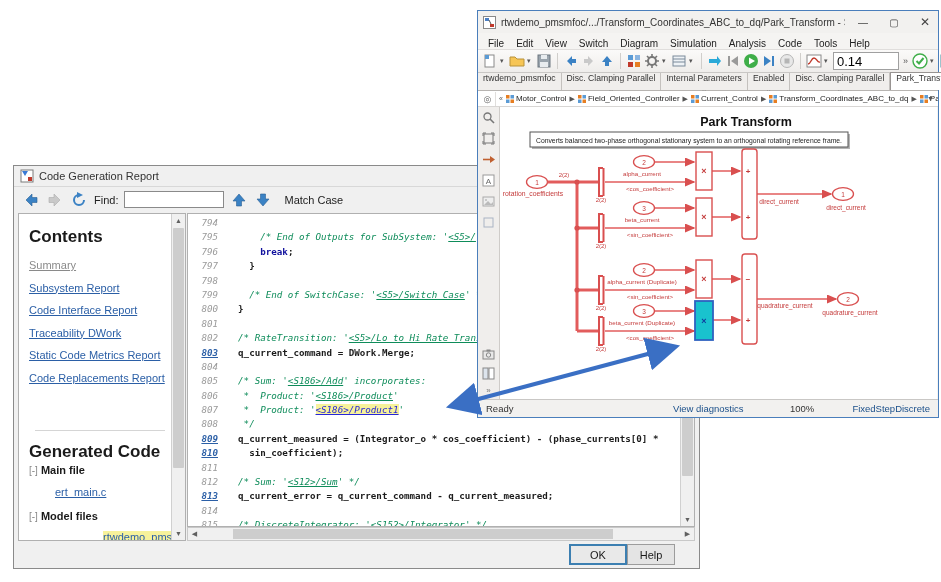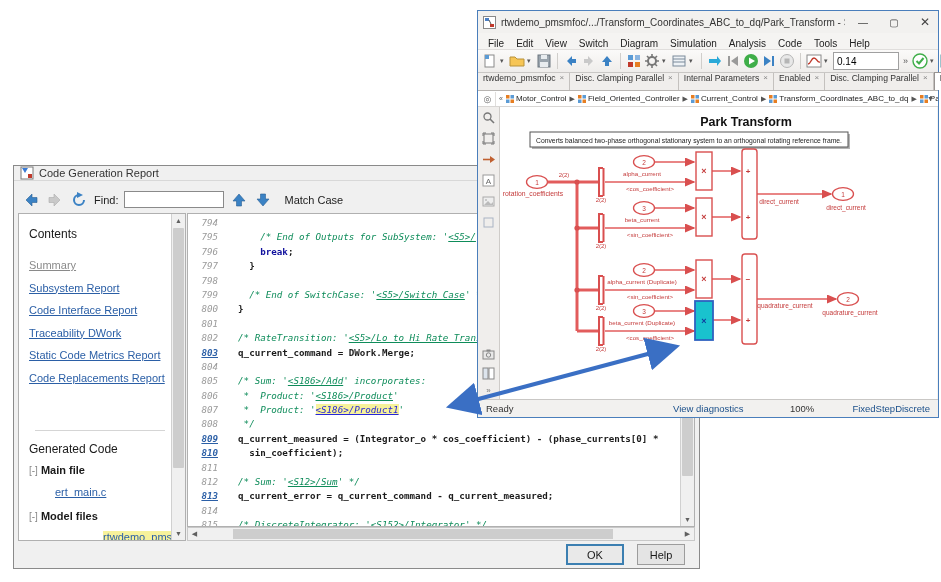--- a/index.html
+++ b/index.html
@@ -1,30 +1,30 @@
 <!DOCTYPE html>
 <html><head>
 <meta charset="utf-8">
 <style>
   * { margin:0; padding:0; box-sizing:border-box; }
   html,body { width:941px; height:582px; background:#fff; font-family:"Liberation Sans",sans-serif; overflow:hidden; }
   .stage { position:relative; width:941px; height:582px; background:#fff; }
 
   
   .report-win { position:absolute; left:13px; top:165px; width:687px; height:404px; background:#f0f0f0; border:1px solid #8a8a8a; z-index:10; }
-  .rw-titlebar { position:absolute; left:0; top:0; right:0; height:15px; background:#f0f0f0; border-bottom:1px solid #d8d8d8; display:flex; align-items:center; padding-left:6px; gap:5px; }
+  .rw-titlebar { position:absolute; left:0; top:0; right:0; height:21px; background:#f0f0f0; border-bottom:1px solid #d8d8d8; display:flex; align-items:center; padding-left:6px; gap:5px; }
   .rw-title { font-size:11px; color:#333; }
   .rw-toolbar { position:absolute; left:0; top:21px; right:0; height:25px; display:flex; align-items:center; gap:6px; padding-left:8px; }
   .rw-toolbar .lbl { font-size:11px; color:#222; }
   .find-input { width:100px; height:17px; border:1px solid #8a8a8a; background:#fff; font-size:10px; padding:0 3px; }
   .tbtn { width:18px; height:18px; display:flex; align-items:center; justify-content:center; }
   .panel { position:absolute; background:#fff; border:1px solid #b0b0b0; }
   .toc-panel { left:4px; top:47px; width:168px; height:328px; overflow:hidden; }
   .toc-inner { position:absolute; left:10px; top:0; right:14px; }
-  .toc-h { position:absolute; font-size:12px; font-weight:normal; color:#1a1a1a; }
+  .toc-h { position:absolute; font-size:17px; font-weight:bold; color:#1a1a1a; }
   .toc-link { position:absolute; font-size:11px; color:#2b5fa6; text-decoration:underline; white-space:nowrap; }
   .toc-link.visited { color:#8a8a8a; }
   .toc-div { position:absolute; left:6px; right:6px; height:1px; background:#d5d5d5; }
   .toc-group { position:absolute; font-size:11px; font-weight:bold; color:#1a1a1a; white-space:nowrap;text-align:right; }
   .toc-group .bracket { font-weight:normal; color:#888; font-size:10px; }
   .toc-file { position:absolute; left:26px; font-size:11px; color:#2b5fa6; text-decoration:underline; white-space:nowrap; }
   .toc-file.hl { background:#f7f29b;margin-left:48px; }
   .vsb { position:absolute; top:0; bottom:0; width:14px; background:#f0f0f0; border-left:1px solid #d0d0d0; }
   .vsb .sa { position:absolute; left:0; right:0; height:13px; color:#606060; font-size:7px; text-align:center; line-height:13px; background:#f0f0f0; }
   .vsb .thumb { position:absolute; left:1px; right:1px; background:#cdcdcd; border-radius:1px; }
@@ -36,41 +36,41 @@
   .ln.lnk { color:#2b5fa6; font-weight:bold; text-decoration:underline; }
   .ct { white-space:pre; font-weight:600; }
   .seg-p { color:#1c1c1c; }
   .seg-c { color:#0e8c5a; font-style:italic; font-weight:500; }
   .seg-cl { color:#0e8c5a; font-style:italic; font-weight:500; text-decoration:underline; }
   .seg-k { color:#12129e; font-weight:bold; }
   .seg-hl { background:#f7f29b; color:#2626d9; font-style:italic; text-decoration:underline; font-weight:500; }
   .hsb { position:absolute; left:173px; right:4px; bottom:27px; height:14px; background:#f0f0f0; border:1px solid #c8c8c8; }
   .hsb .sa { position:absolute; top:0; bottom:0; width:13px; color:#606060; font-size:7px; text-align:center; line-height:12px; }
   .hsb .thumb { position:absolute; top:1px; bottom:1px; left:45px; width:380px; background:#cdcdcd; }
-  .rw-buttons { position:absolute; left:0; right:0; bottom:0; height:27px; background:#f0f0f0; display:flex; justify-content:flex-end; align-items:center; gap:13px; padding-right:14px; }
+  .rw-buttons { position:absolute; left:0; right:0; bottom:0; height:27px; background:#f0f0f0; display:flex; justify-content:flex-end; align-items:center; padding-right:24px; }
   .btn { height:21px; font-size:11px; color:#1a1a1a; display:flex; align-items:center; justify-content:center; background:#e4e4e4; border:1px solid #9c9c9c; }
   .btn.ok { width:58px; border:2px solid #3c7fb1; background:#e9e9e9; }
   .btn.help { width:48px; }
 
   
   .sl-win { position:absolute; left:477px; top:10px; width:462px; height:408px; background:#f5f4f2; border:1px solid #4a7ebb; z-index:20; }
   .sl-titlebar { position:absolute; left:0; top:0; right:0; height:22px; background:#f2f1ef; display:flex; align-items:center; padding-left:5px; gap:5px; }
   .sl-title { font-size:10px; color:#333; white-space:nowrap; overflow:hidden; flex:1; }
   .winbtn { width:26px; height:20px; font-size:10px; color:#444; display:flex; align-items:center; justify-content:center; }
   .winbtn.close { font-size:12px; }
   .sl-menubar { position:absolute; left:0; top:22px; right:0; height:16px; display:flex; align-items:flex-end; padding-left:4px; }
   .sl-menubar span { font-size:10px; color:#222; padding:0 6px; }
   .sl-toolbar { position:absolute; left:0; top:38px; right:0; height:24px; background:linear-gradient(#fbfaf9,#efedeb); border-top:1px solid #e0dedc; border-bottom:1px solid #c9c7c5; display:flex; align-items:center; gap:2px; padding-left:4px; }
   .ti { width:16px; height:16px; flex:none; }
   .caret { font-size:7px; color:#555; width:7px; flex:none; }
   .tsep { width:1px; height:16px; background:#d0cecb; margin:0 3px; flex:none; }
-  .simtime { width:66px; height:16px; border:1px solid #a0a0a0; background:#fff; font-size:10px; padding:8px 3px; flex:none; }
+  .simtime { width:66px; height:16px; border:1px solid #a0a0a0; background:#fff; font-size:13px; padding:8px 3px; flex:none; }
   .chev { font-size:9px; color:#555; padding:0 2px; }
   .sl-tabbar { position:absolute; left:0; top:62px; right:0; height:18px; background:#e4e2df; border-bottom:1px solid #b7b4b1; display:flex; align-items:flex-end; }
-  .sl-tab { height:17px; display:flex; gap:4px; padding:0 5px; font-size:8.6px; color:#333; background:#f0eeec; border-right:1px solid #c4c1be; white-space:nowrap; }
+  .sl-tab { height:17px; display:flex; align-items:center; gap:4px; padding:0 5px; font-size:8.6px; color:#333; background:#f0eeec; border-right:1px solid #c4c1be; white-space:nowrap;flex-direction:column; }
   .sl-tab .x { font-size:8px; color:#888; }
   .sl-tab.active { background:#fff; border:1px solid #989492; border-bottom:none; height:18px; }
   .sl-crumbbar { position:absolute; left:0; top:80px; right:0; height:16px; background:#fff; border-bottom:1px solid #d8d6d4; display:flex; align-items:center; padding-left:2px; gap:3px; overflow:hidden; }
   .crumb-btn { width:16px; height:14px; font-size:9px; color:#666; text-align:center; line-height:14px; border-right:1px solid #e0dedc; flex:none; }
   .crumb { display:flex; align-items:center; gap:2px; font-size:8px; color:#222; white-space:nowrap; }
   .crumb-sep { font-size:7px; color:#555; }
   .crumb-caret { position:absolute; right:4px; top:4px; font-size:7px; color:#555; }
   .sl-palette { position:absolute; left:0; top:96px; width:22px; bottom:18px; background:#f0eeec; border-right:1px solid #cfccc9; display:flex; flex-direction:column; align-items:center; padding-top:4px; gap:8px; }
   .pi { width:13px; height:13px; flex:none; }
   .pal-bottom { margin-top:auto; display:flex; flex-direction:column; align-items:center; gap:6px; padding-bottom:4px; }

